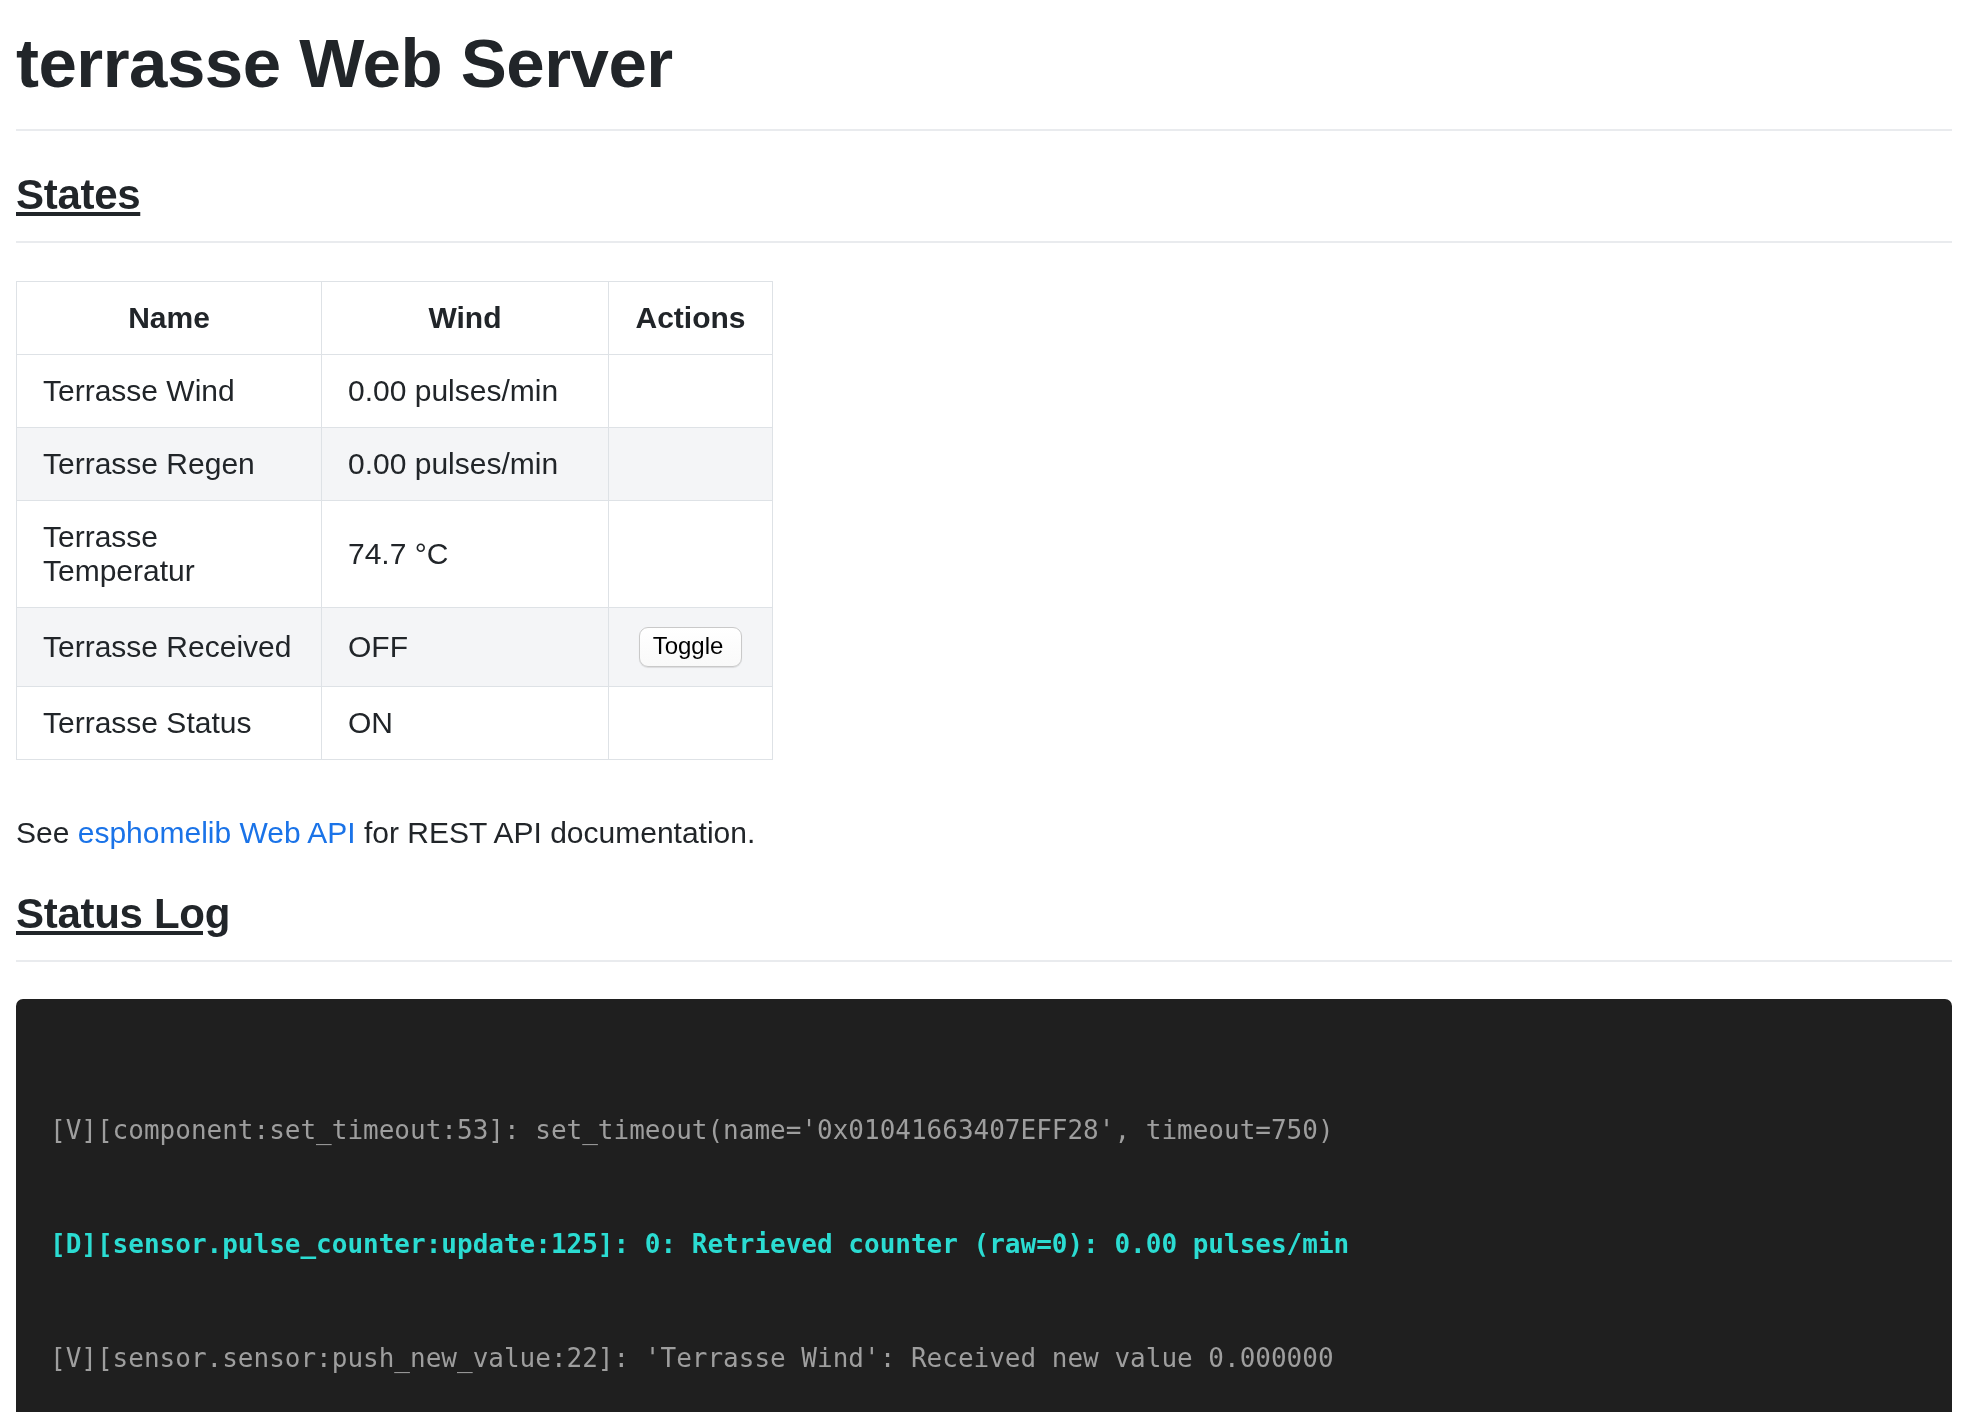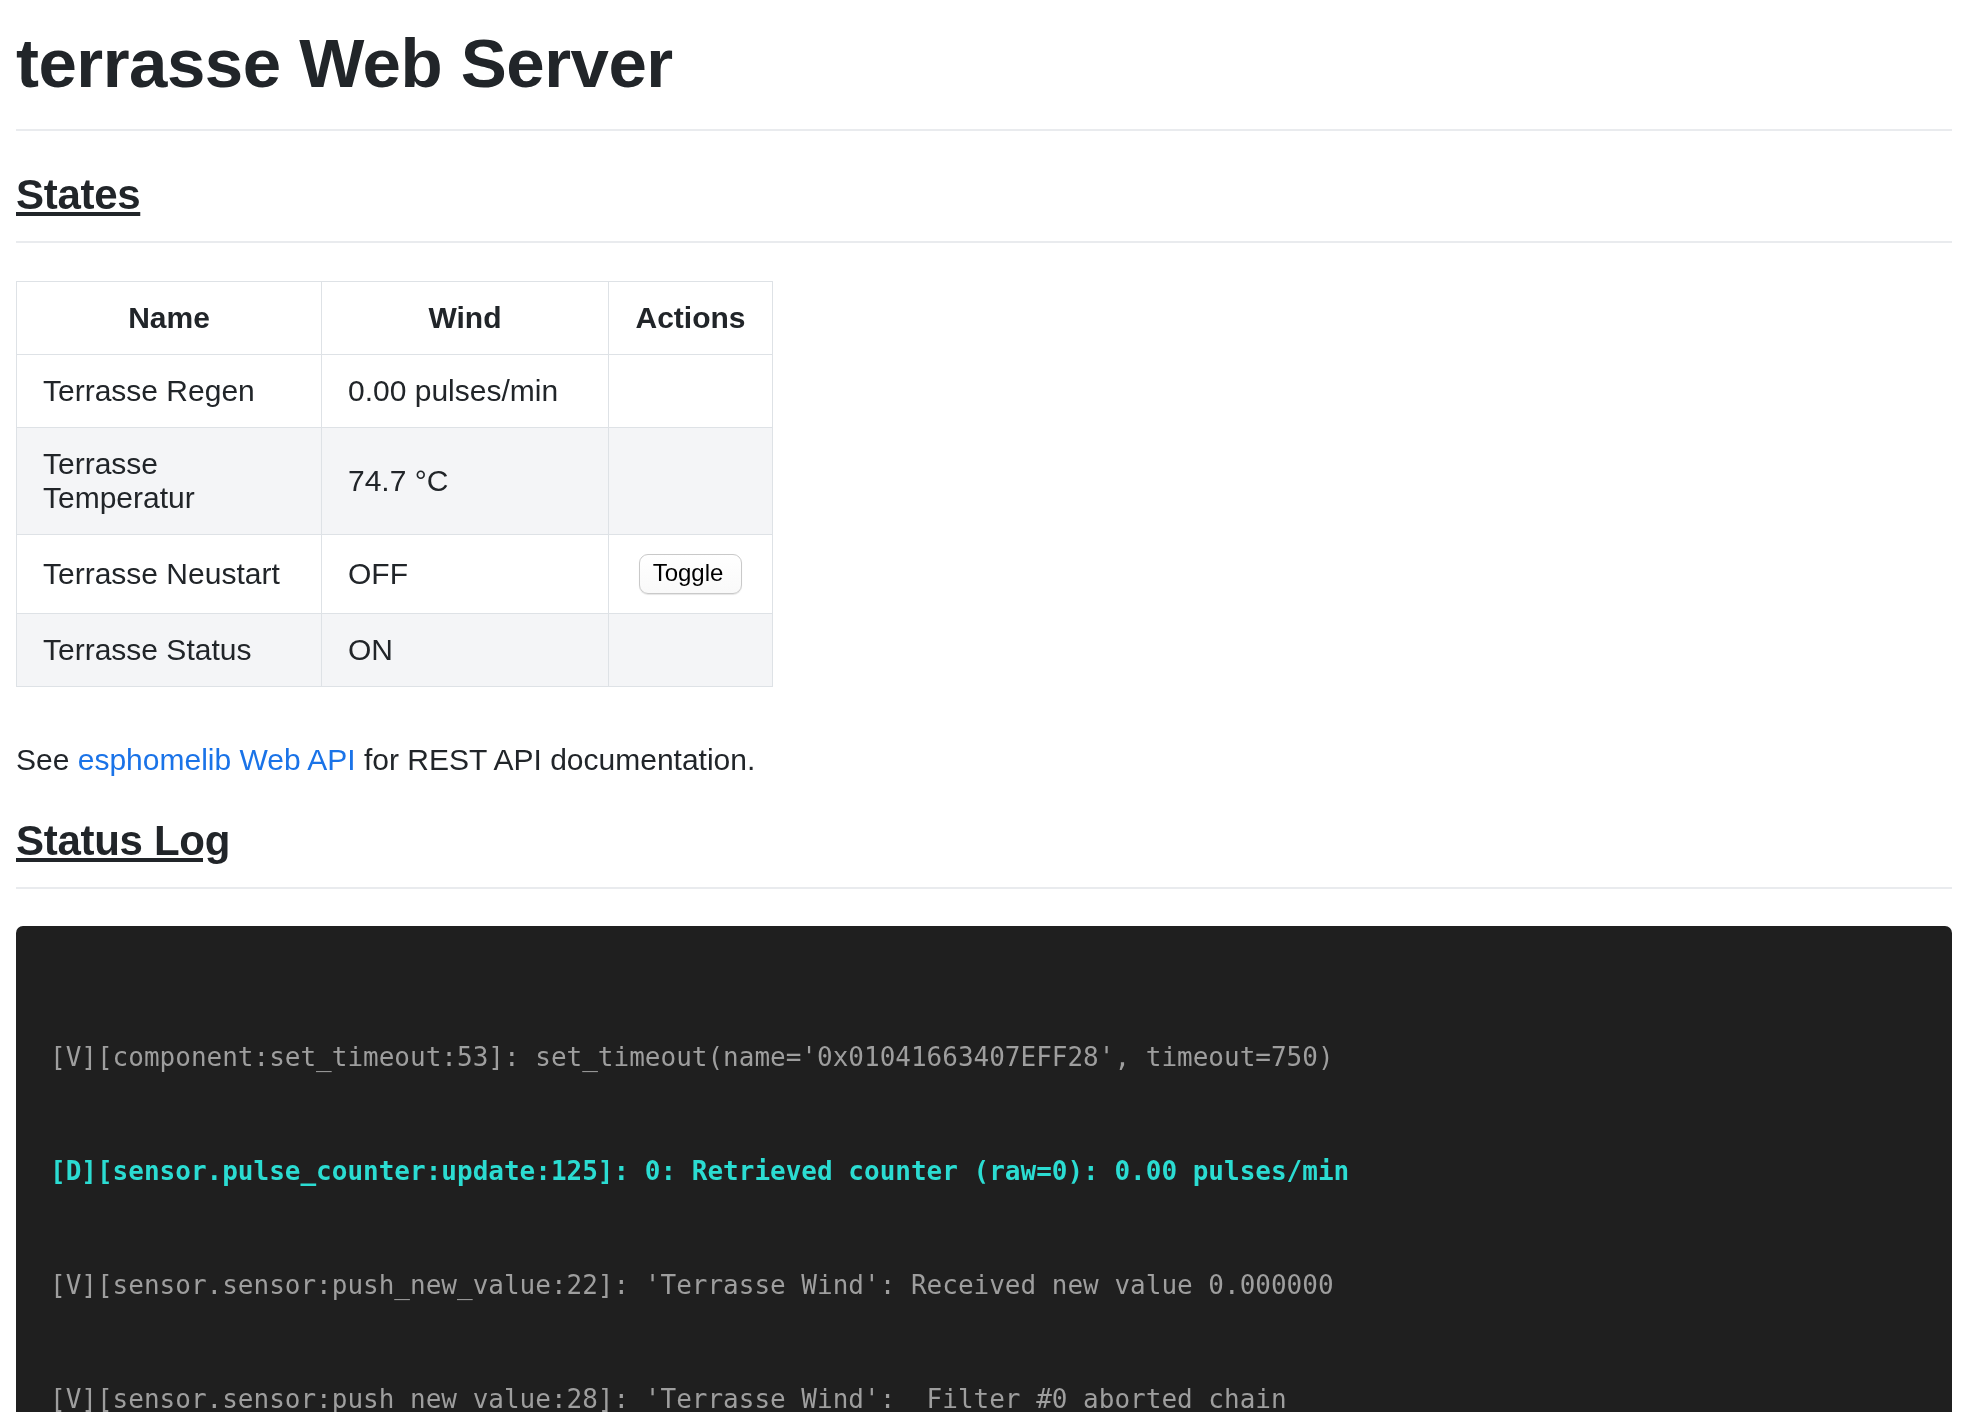--- a/index.html
+++ b/index.html
@@ -114,31 +114,36 @@
   <table>
     <thead>
       <tr>
         <th class="c-name">Name</th>
         <th class="c-state">Wind</th>
         <th class="c-actions">Actions</th>
       </tr>
     </thead>
     <tbody>
       <tr>
+        <td class="c-name">Terrasse Wind</td>
+        <td class="c-state">0.00 pulses/min</td>
+        <td class="c-actions"></td>
+      </tr>
+      <tr>
         <td class="c-name">Terrasse Regen</td>
         <td class="c-state">0.00 pulses/min</td>
         <td class="c-actions"></td>
       </tr>
       <tr>
         <td class="c-name">Terrasse Temperatur</td>
         <td class="c-state">74.7 °C</td>
         <td class="c-actions"></td>
       </tr>
       <tr>
-        <td class="c-name">Terrasse Neustart</td>
+        <td class="c-name">Terrasse Received</td>
         <td class="c-state">OFF</td>
         <td class="c-actions">
           <button class="toggle-btn">Toggle</button>
         </td>
       </tr>
       <tr>
         <td class="c-name">Terrasse Status</td>
         <td class="c-state">ON</td>
         <td class="c-actions"></td>
       </tr>

